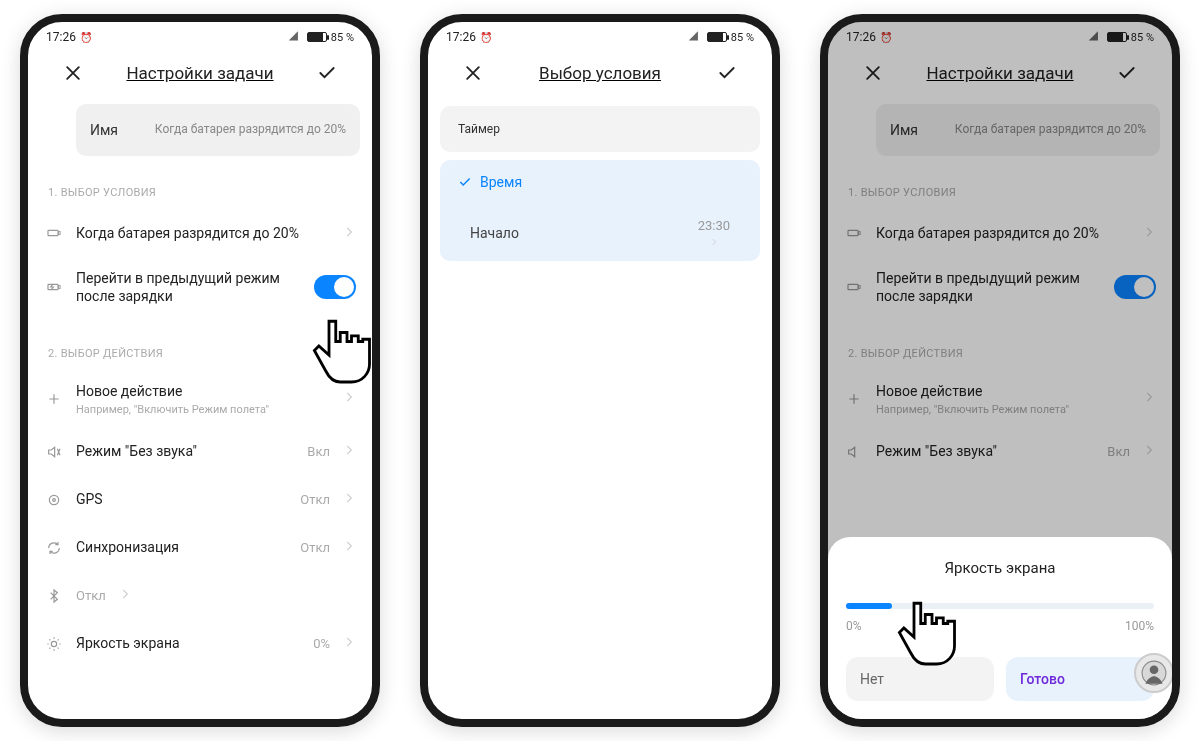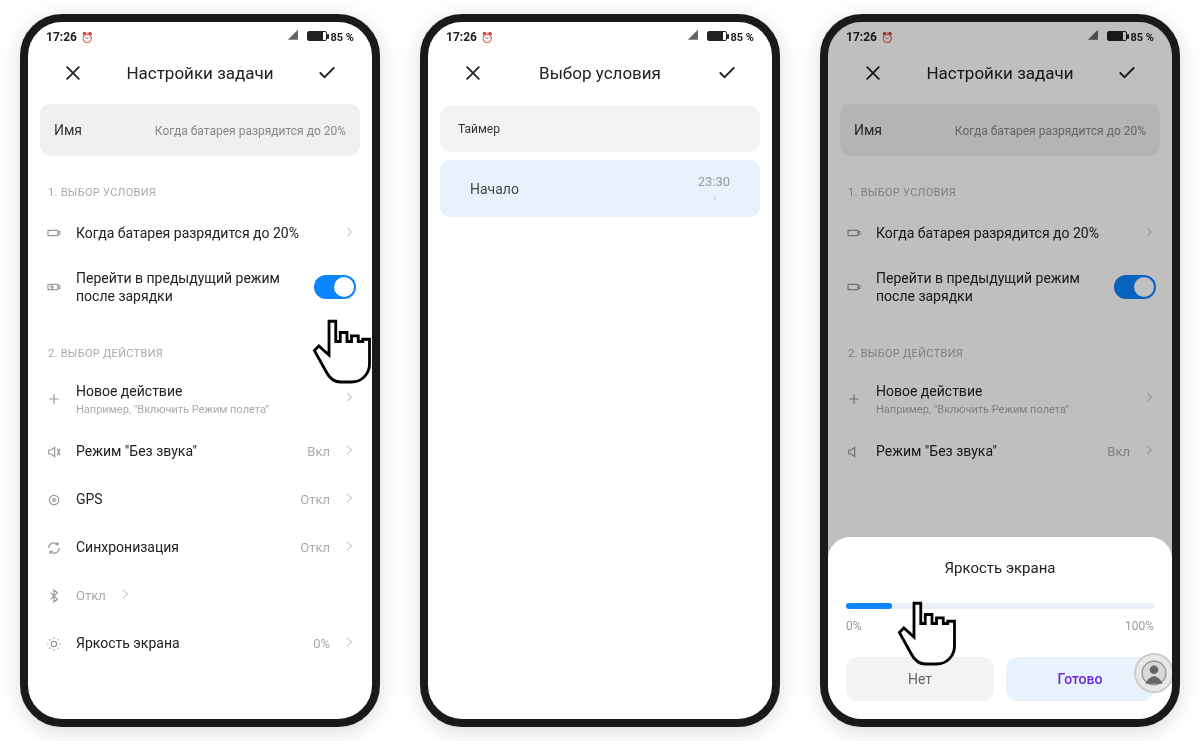--- a/index.html
+++ b/index.html
@@ -20,41 +20,42 @@
     position: relative;
     overflow: hidden;
     box-shadow: 0 4px 20px rgba(0,0,0,0.15);
   }
   .screen { position: relative; width:100%; height:100%; }
   .dim::before {
     content:""; position:absolute; inset:0; background:rgba(0,0,0,0.25); z-index:5;
   }
   .statusbar {
     height: 26px; display:flex; justify-content:space-between; align-items:center;
-    padding: 4px 18px 0; font-size: 12px; color:#222;font-weight:bold;
+    padding: 4px 18px 0; font-size: 12px; color:#222;
   }
   .sb-left { display:flex; align-items:center; gap:4px; }
-  .sb-right { display:flex; gap:4px; font-size:11px; }
+  .sb-right { display:flex; align-items:center; gap:4px; font-size:11px; }
   .alarm-ico::before { content:"⏰"; font-size:10px; }
   .sig-ico { display:inline-block; width:12px; height:10px; position:relative; }
   .sig-ico::before { content:"◢"; font-size:12px; color:#666; position:absolute; left:-2px; top:-4px;}
   .batt-ico { display:inline-block; width:20px; height:10px; border:1px solid #222; border-radius:2px; position:relative; }
   .batt-ico::after { content:""; position:absolute; right:-3px; top:2px; width:2px; height:5px; background:#222; border-radius:1px; }
   .batt-ico i { display:block; height:100%; width:85%; background:#222; }
   .header {
     height: 50px; display:flex; align-items:center; justify-content:space-between;
     padding: 0 32px;
+    text-decoration: underline;
   }
   .close-ico, .check-ico { width:26px; height:26px; display:flex; align-items:center; justify-content:center; }
   .close-ico svg, .check-ico svg { width:20px; height:20px; stroke:#222; stroke-width:2.2; fill:none; stroke-linecap:round; }
   .header-title { font-size:17px; color:#222; }
   .content { padding: 0 12px; }
   .name-row {
     background:#f0f0f0; border-radius:10px; padding:18px 14px;
-    display:flex; justify-content:space-between; align-items:flex-end; margin-top:6px;
+    display:flex; justify-content:space-between; align-items:flex-start; margin-top:6px;margin-left:36px;
   }
   .name-label { font-size:14px; color:#333; }
   .name-value { font-size:12px; color:#888; flex:1; text-align:right; margin-left:10px; }
   .section-title { font-size:11px; color:#aaa; margin:30px 8px 10px; letter-spacing:0.3px; }
   .row {
     display:flex; align-items:center; padding:12px 4px; gap:12px; min-height:48px;
   }
   .row-ico { width:20px; color:#888; display:flex; align-items:center; justify-content:center; flex-shrink:0; }
   .row-ico svg { width:16px; height:16px; stroke:#999; fill:none; stroke-width:1.8; }
   .row-main { flex:1; }
@@ -76,21 +77,21 @@
   
   .sheet {
     position:absolute; bottom:0; left:0; right:0; background:#fff; z-index:10;
     border-radius:22px 22px 0 0; padding:22px 18px 18px;
   }
   .sheet-title { text-align:center; font-size:15px; color:#222; margin-bottom:26px; }
   .slider-track { height:6px; background:#eaf0f6; border-radius:3px; position:relative; margin-bottom:10px; }
   .slider-fill { position:absolute; left:0; top:0; height:100%; width:15%; background:#0a84ff; border-radius:3px; }
   .slider-labels { display:flex; justify-content:space-between; font-size:12px; color:#999; margin-bottom:24px; }
   .sheet-btns { display:flex; gap:12px; }
-  .sheet-btn { flex:1; padding:14px; text-align:center; border-radius:12px; font-size:14px; }
+  .sheet-btn { flex:1; padding:14px; border-radius:12px; font-size:14px; }
   .btn-cancel { background:#f3f3f3; color:#666; }
   .btn-ok { background:#e8f2fd; color:#6d28d9; font-weight:500; }
   
   .cursor {
     position:absolute; z-index:50; pointer-events:none;
   }
   .cursor svg { width:70px; height:90px; }
   
   .avatar {
     position:absolute; right:-2px; bottom:26px; z-index:60;
@@ -287,20 +288,26 @@
       <svg viewBox="0 0 24 24">
             <path d="M4 12l5 5L20 6"></path>
           </svg>
     </span>
   </div>
   <div class="content">
     <div class="opt-card">
       <span>Таймер</span>
     </div>
     <div class="opt-block">
+      <div class="opt-sel">
+        <svg viewBox="0 0 24 24">
+              <path d="M4 12l5 5L20 6"></path>
+            </svg>
+        <span>Время</span>
+      </div>
       <div class="opt-sub">
         <span>Начало</span>
         <span class="v">
           <span>23:30</span>
           <svg viewBox="0 0 24 24">
                 <path d="M9 5l7 7-7 7"></path>
               </svg>
         </span>
       </div>
     </div>

